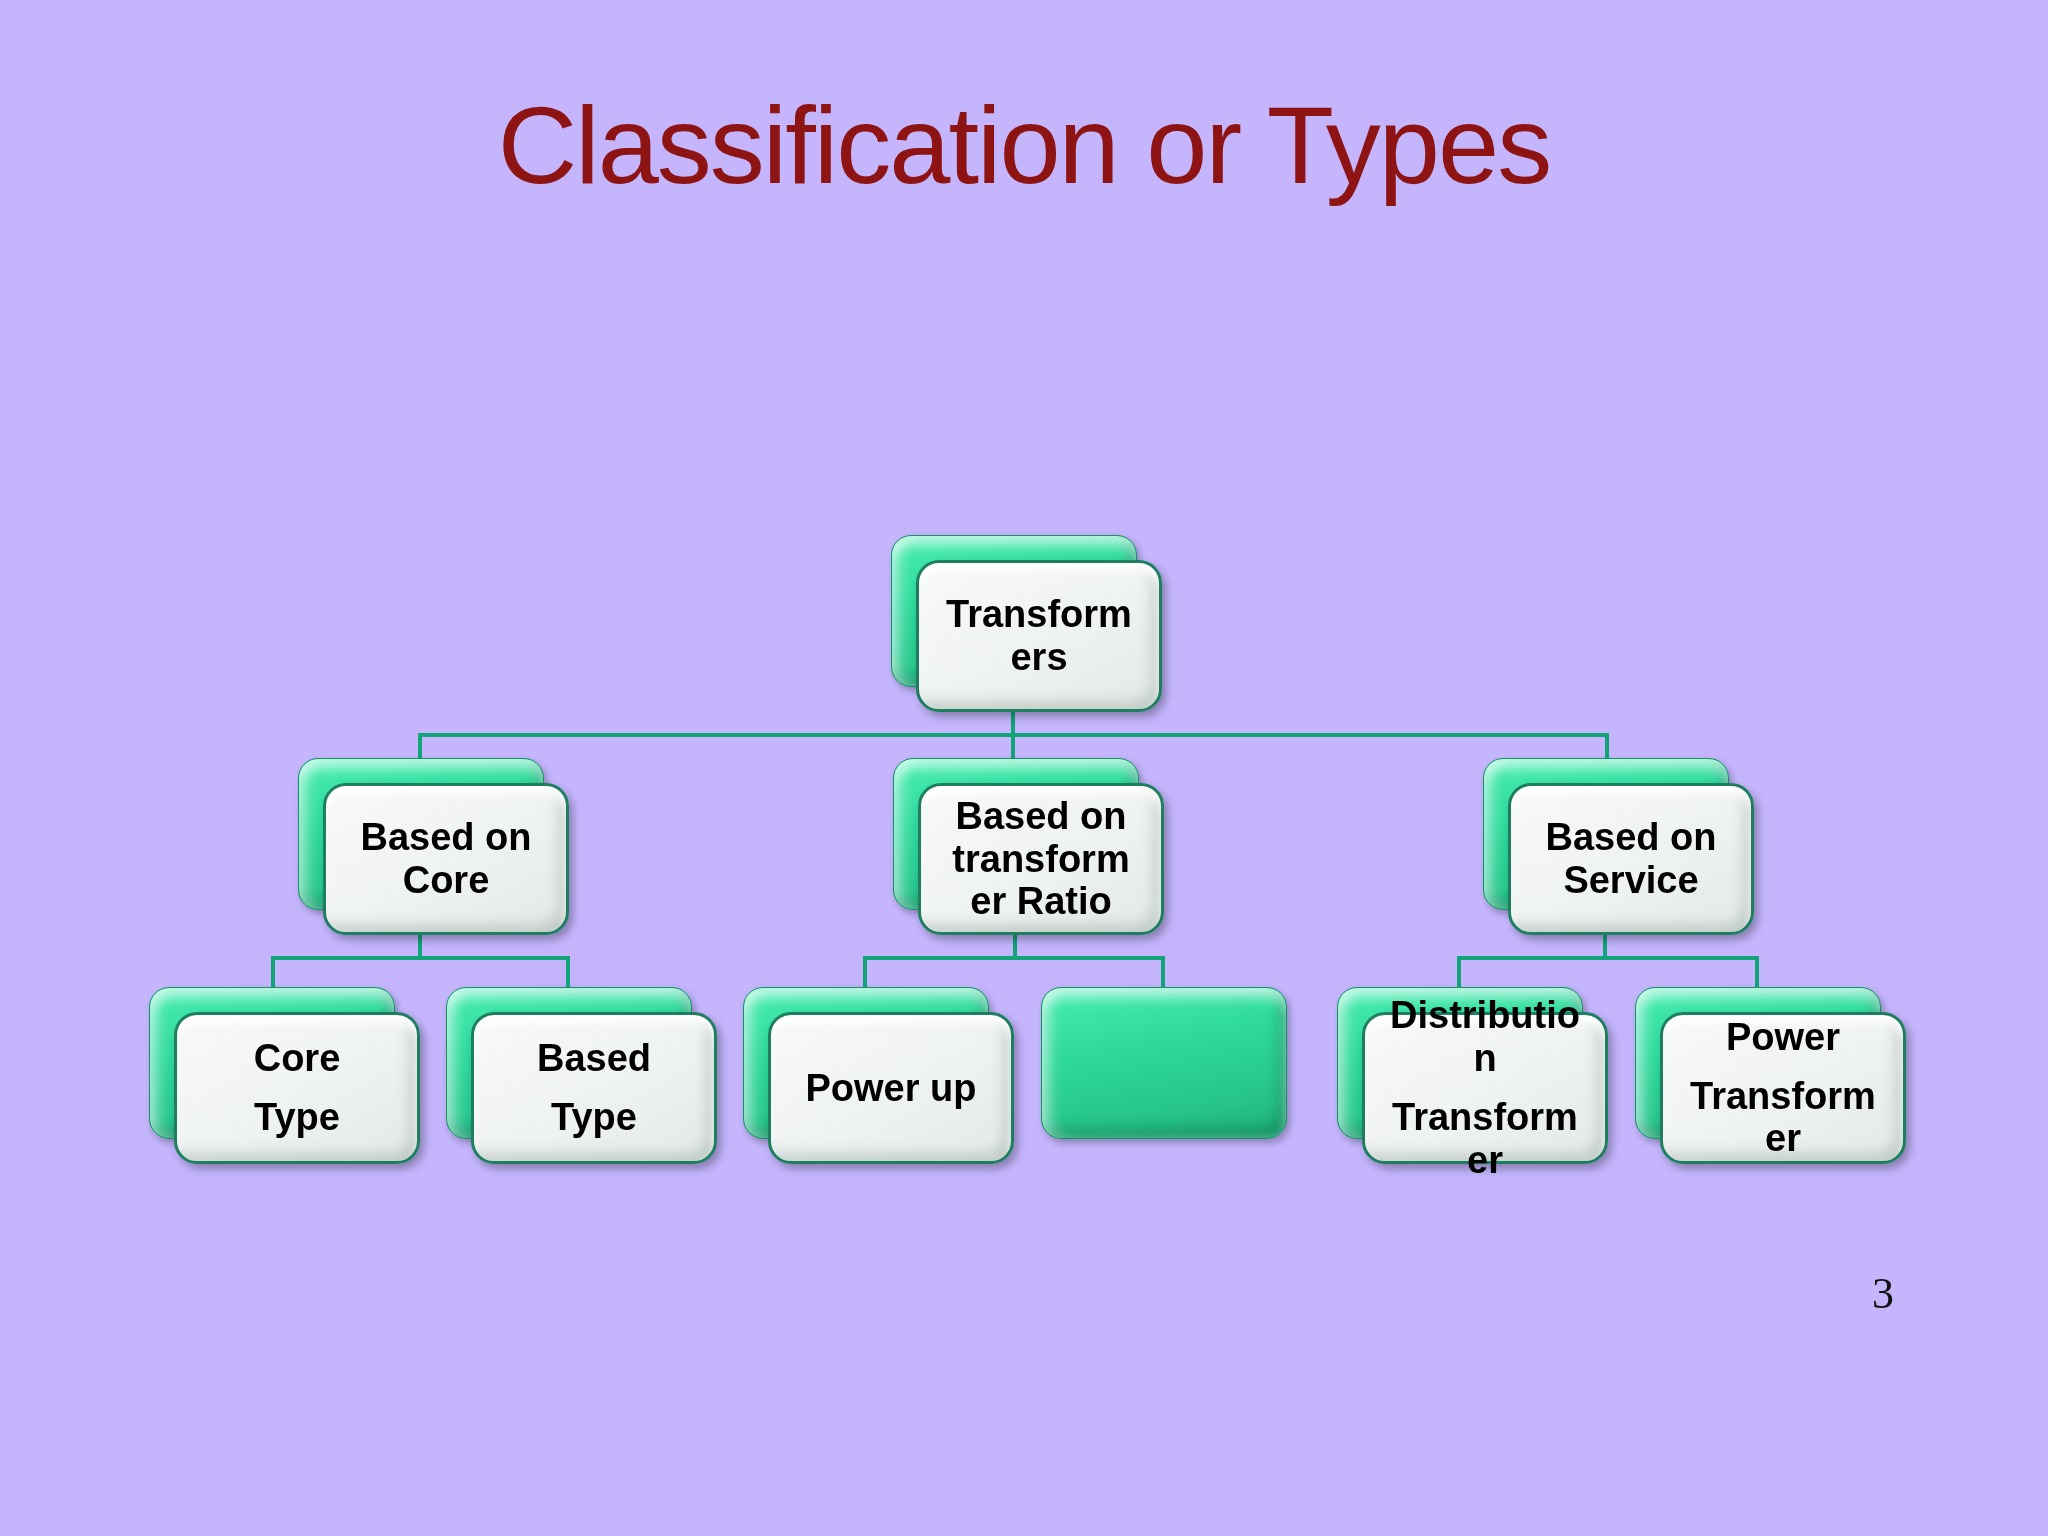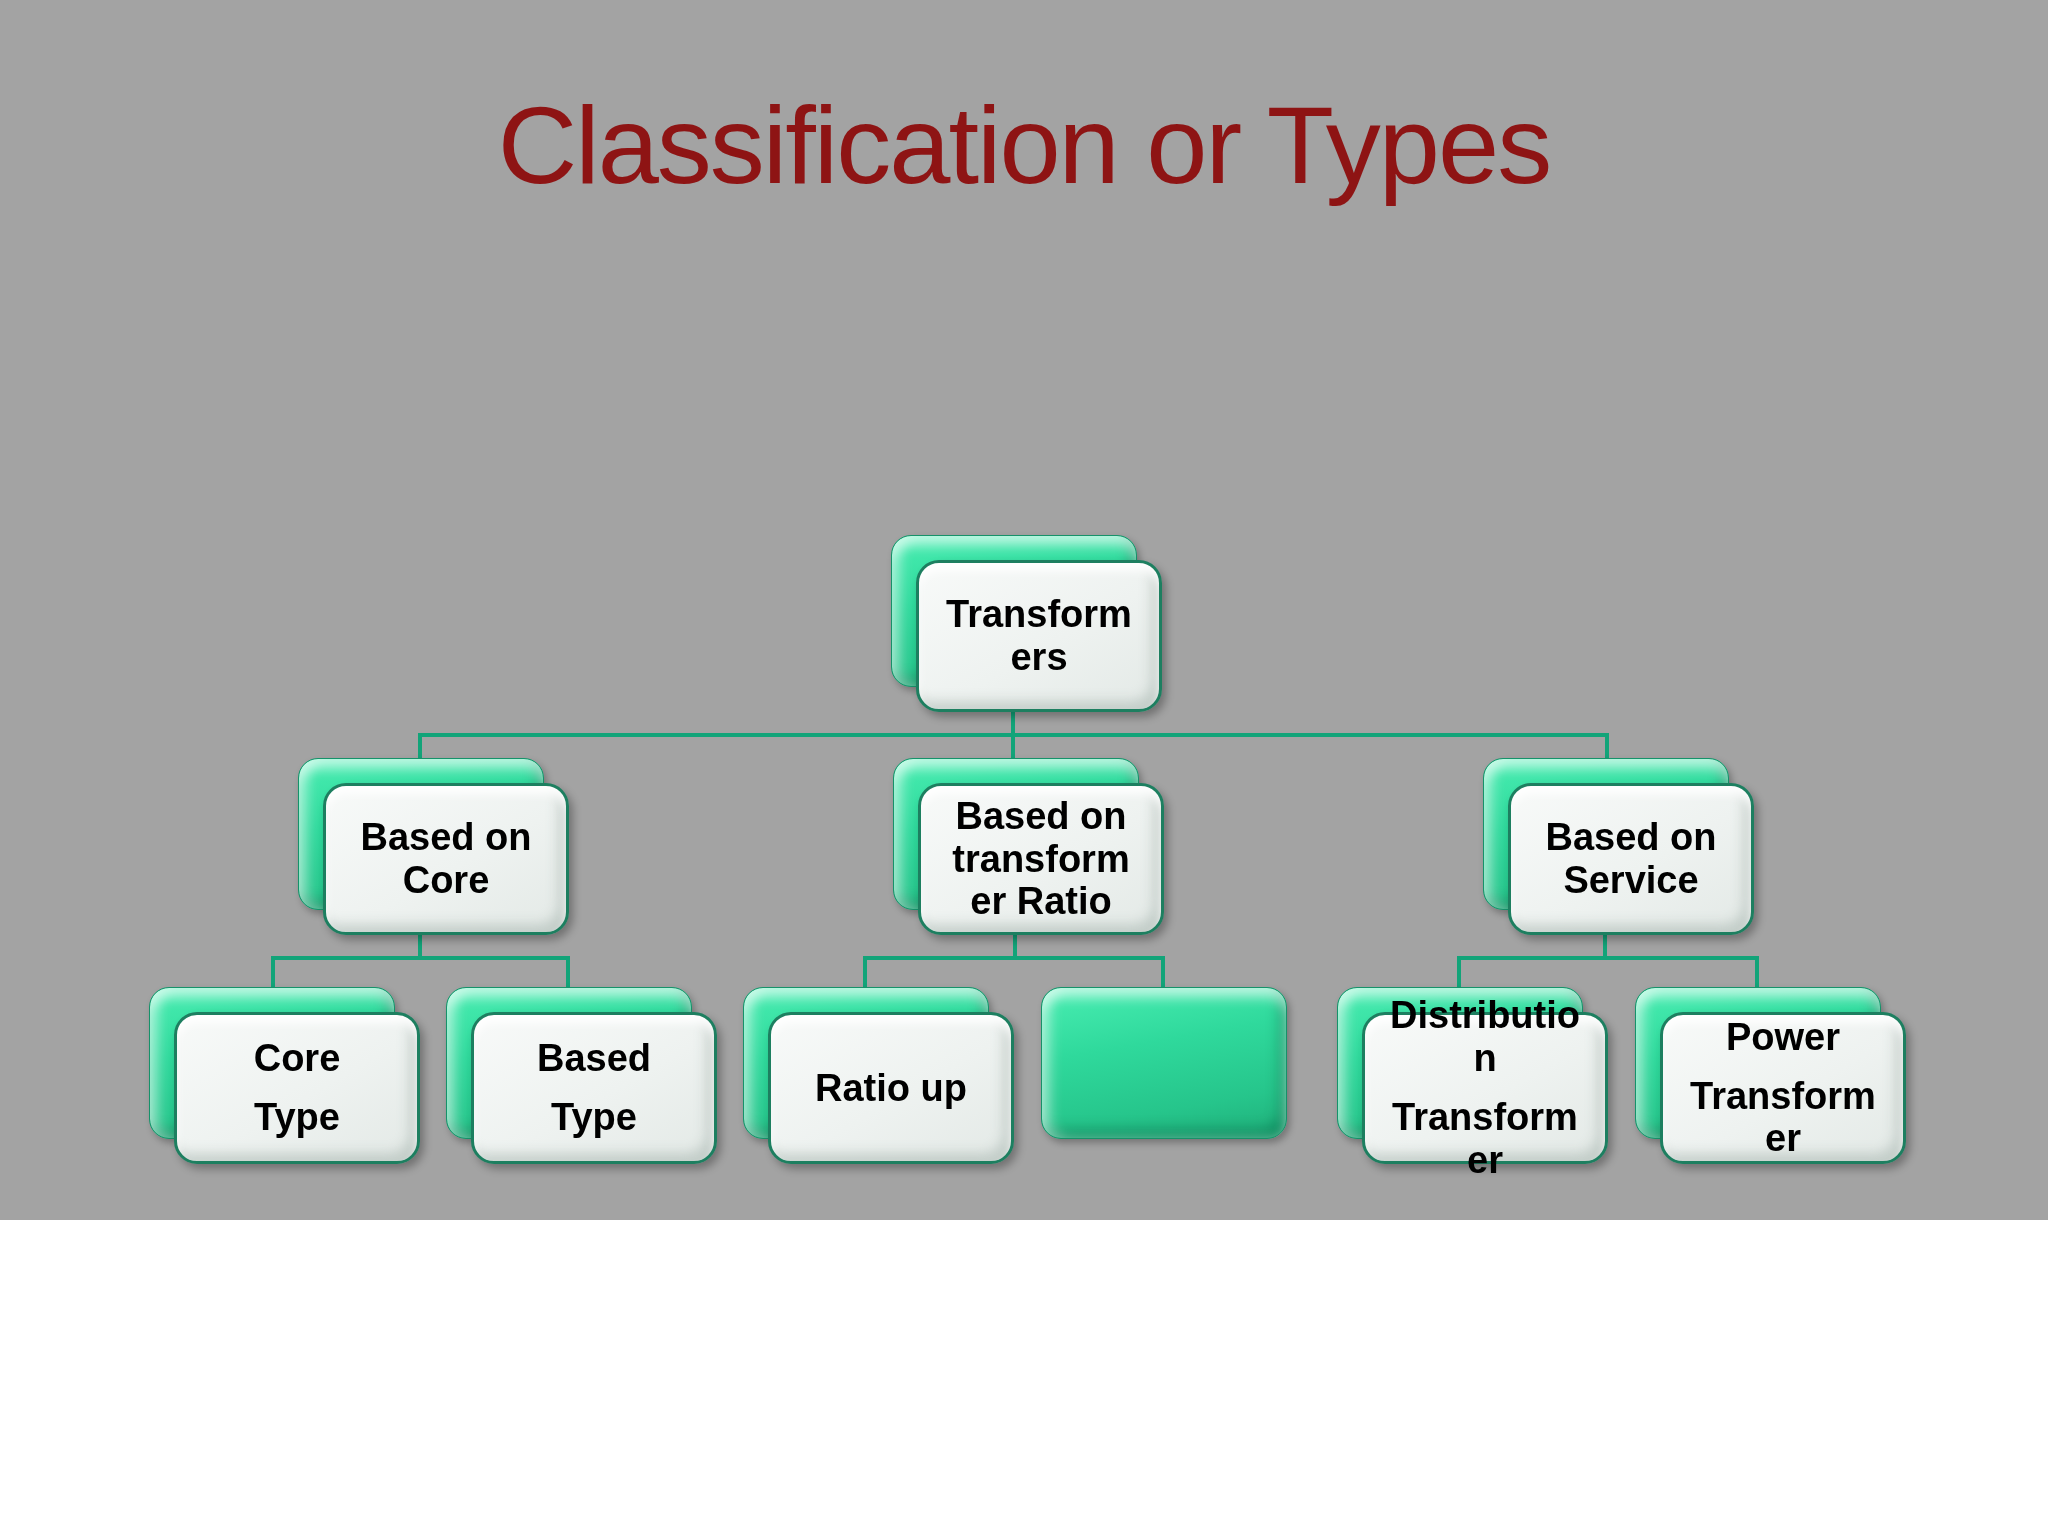--- a/index.html
+++ b/index.html
@@ -1,17 +1,17 @@
 <!DOCTYPE html>
 <html><head>
 <meta charset="utf-8">
 <style>
   html,body { margin:0; padding:0; background:#ffffff; }
   .slide {
-    position:relative; width:2048px; height:1220px; background:#a3a3a3;
+    position:relative; width:2048px; height:1536px; background:#c4b5fd;
     font-family:"Liberation Sans", sans-serif; overflow:hidden;
   }
   .title {
     position:absolute; top:84px; left:0; width:100%;
     text-align:center; font-size:110px; font-weight:400;
     color:#8e1414; letter-spacing:-2px; line-height:1.1;
   }
   .page-num {
     position:absolute; left:1872px; top:1268px;
     font-family:"Liberation Serif", serif; font-size:44px; color:#111111;
@@ -117,21 +117,21 @@
     <div class="back"></div>
     <div class="front">
       <div class="para">Based</div>
       <div class="para">Type</div>
     </div>
   </div>
 
   <div class="node" style="left:743px; top:987px;">
     <div class="back"></div>
     <div class="front">
-      <div class="para">Ratio up</div>
+      <div class="para">Power up</div>
     </div>
   </div>
 
   <div class="node" style="left:1041px; top:987px;">
     <div class="back"></div>
   </div>
 
   <div class="node" style="left:1337px; top:987px;">
     <div class="back"></div>
     <div class="front">

